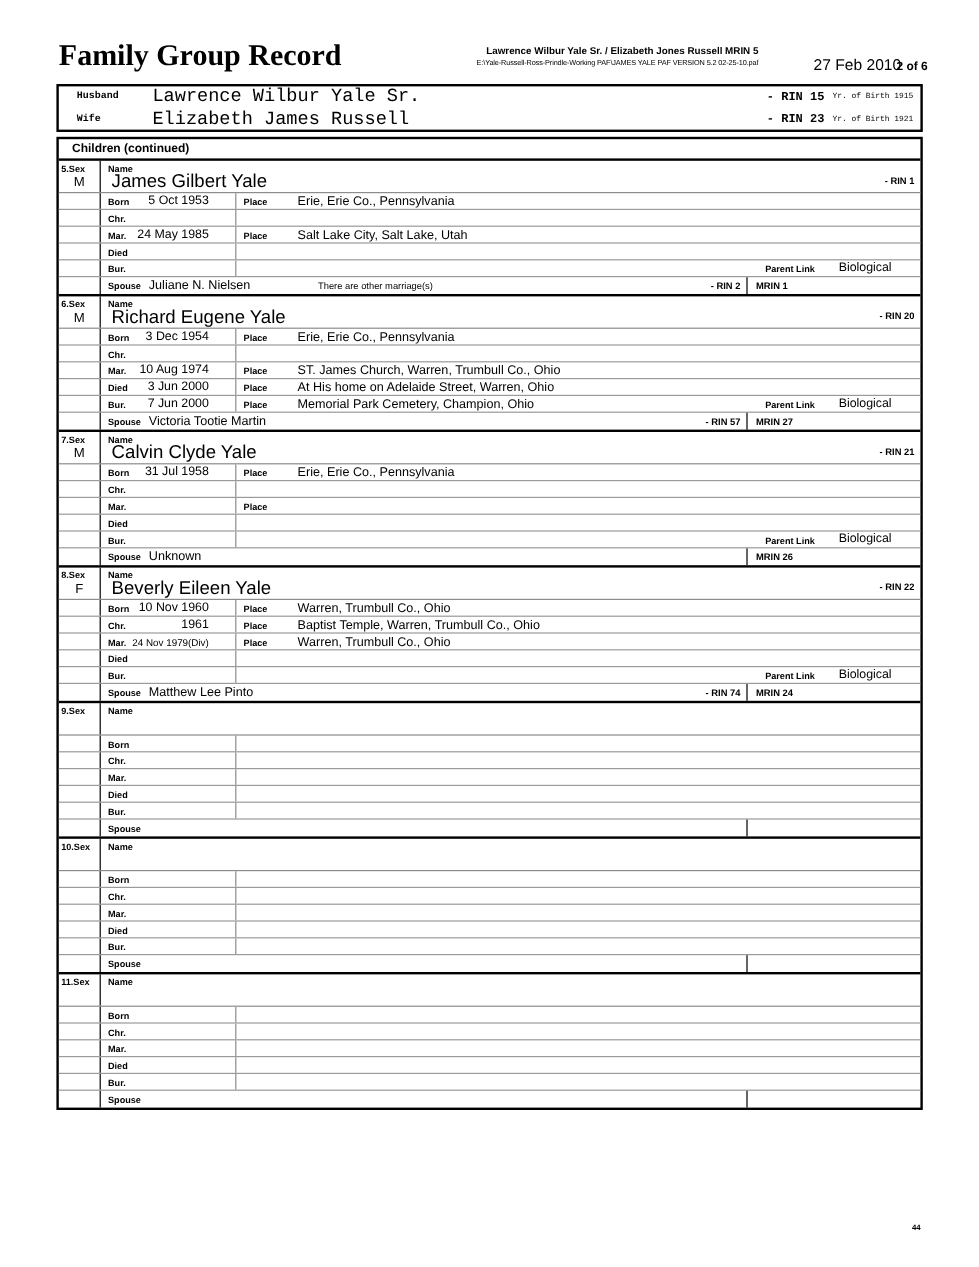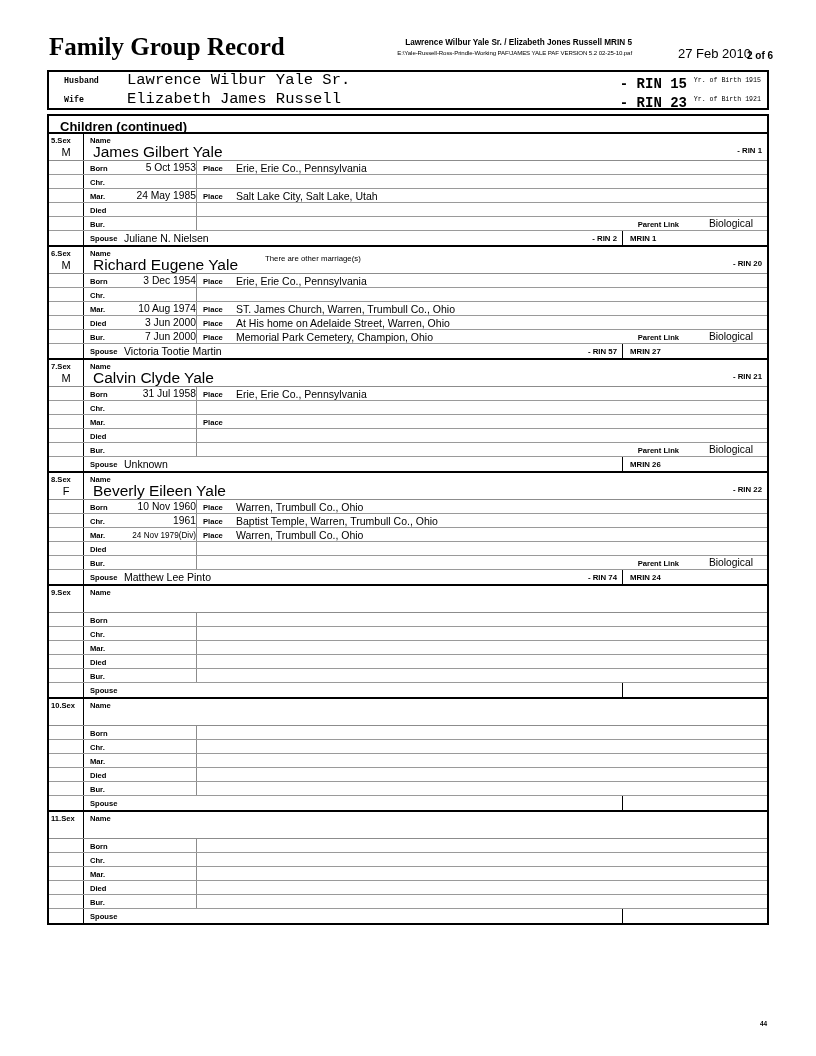--- a/index.html
+++ b/index.html
@@ -25,34 +25,34 @@
   .hdr-page{position:absolute;left:700px;top:14px;font-size:10px;font-weight:bold;white-space:nowrap;}
 
   
   .couple{
     position:absolute;left:47px;top:70px;width:722px;height:40px;
     border:2px solid #000;box-sizing:border-box;font-family:Liberation Mono, monospace;
   }
   .cp-row{position:relative;height:19px;}
   .cp-lab{position:absolute;left:15px;top:4px;font-size:8.3px;font-weight:bold;}
   .cp-name{position:absolute;left:78px;top:-1px;font-size:15.5px;white-space:nowrap;}
-  .cp-rin{position:absolute;right:80px;top:4px;font-size:14px;font-weight:bold;white-space:nowrap;}
+  .cp-rin{position:absolute;right:80px;top:4px;font-size:10px;font-weight:bold;white-space:nowrap;}
   .cp-yob{position:absolute;right:6px;top:5px;font-size:6.6px;white-space:nowrap;}
 
   
   .kids{
     position:absolute;left:47px;top:114px;width:722px;
     border-left:2px solid #000;border-right:2px solid #000;
     border-top:2px solid #000;border-bottom:2px solid #000;
     box-sizing:border-box;
   }
   .kids-hd{
     height:16px;border-bottom:2px solid #000;position:relative;
   }
-  .kids-hd span{position:absolute;left:11px;top:3px;font-size:13px;font-weight:bold;}
+  .kids-hd span{position:absolute;left:11px;top:3px;font-size:10px;font-weight:bold;}
 
   .blk{border-bottom:2px solid #000;}
   .blk:last-child{border-bottom:none;}
 
   .r{position:relative;box-sizing:border-box;}
 
   
   .r-name{height:27px;border-bottom:1px solid #8c8c8c;}
   .c-sexnum{
     position:absolute;left:0;top:0;width:35px;height:100%;
@@ -68,37 +68,37 @@
   .r-d{height:14px;border-bottom:1px solid #9a9a9a;}
   .c-blank{
     position:absolute;left:0;top:0;width:35px;height:100%;
     border-right:1px solid #000;box-sizing:border-box;
   }
   .c-date{
     position:absolute;left:35px;top:0;width:113px;height:100%;
     border-right:1px solid #8c8c8c;box-sizing:border-box;
   }
   .c-date .lab{position:absolute;left:6px;top:3px;font-size:7.6px;font-weight:bold;}
-  .c-date .val{position:absolute;right:0;top:1px;font-size:10.3px;white-space:nowrap;margin-left:12px;}
+  .c-date .val{position:absolute;right:22px;top:1px;font-size:10.3px;white-space:nowrap;margin-left:12px;}
   .c-date .val.sm{font-size:8.2px;top:2.5px;}
   .c-place{position:absolute;left:148px;top:0;right:0;height:100%;}
   .c-place .lab{position:absolute;left:6px;top:3px;font-size:7.6px;font-weight:bold;}
-  .c-place .val{position:absolute;left:39px;top:0.5px;font-size:10.5px;white-space:nowrap;}
+  .c-place .val{position:absolute;left:51px;top:0.5px;font-size:10.5px;white-space:nowrap;}
   .pl-lab{position:absolute;right:88px;top:3px;font-size:7.6px;font-weight:bold;white-space:nowrap;}
-  .pl-val{position:absolute;right:14px;top:1px;font-size:10.3px;white-space:nowrap;}
+  .pl-val{position:absolute;right:24px;top:1px;font-size:10.3px;white-space:nowrap;}
 
   
   .r-sp{height:14px;}
   .c-sp{
     position:absolute;left:35px;top:0;right:144px;height:100%;
     border-right:1px solid #000;box-sizing:border-box;
   }
   .c-sp .lab{position:absolute;left:6px;top:3px;font-size:7.6px;font-weight:bold;}
   .c-sp .val{position:absolute;left:40px;top:0.5px;font-size:10.5px;white-space:nowrap;}
-  .c-sp .note{position:absolute;left:181px;top:2.5px;font-size:7.8px;white-space:nowrap;margin-top:20px;}
+  .c-sp .note{position:absolute;left:181px;top:2.5px;font-size:7.8px;white-space:nowrap;}
   .c-sp .rin{position:absolute;right:5px;top:3px;font-size:7.8px;font-weight:bold;white-space:nowrap;}
   .c-mrin{position:absolute;right:0;top:0;width:144px;height:100%;}
   .c-mrin .lab{position:absolute;left:7px;top:3px;font-size:7.8px;font-weight:bold;white-space:nowrap;}
 
   .ftr{position:absolute;left:760px;top:1020px;font-size:6.5px;font-weight:bold;}
 </style>
 </head>
 <body>
 
 <div class="page">

